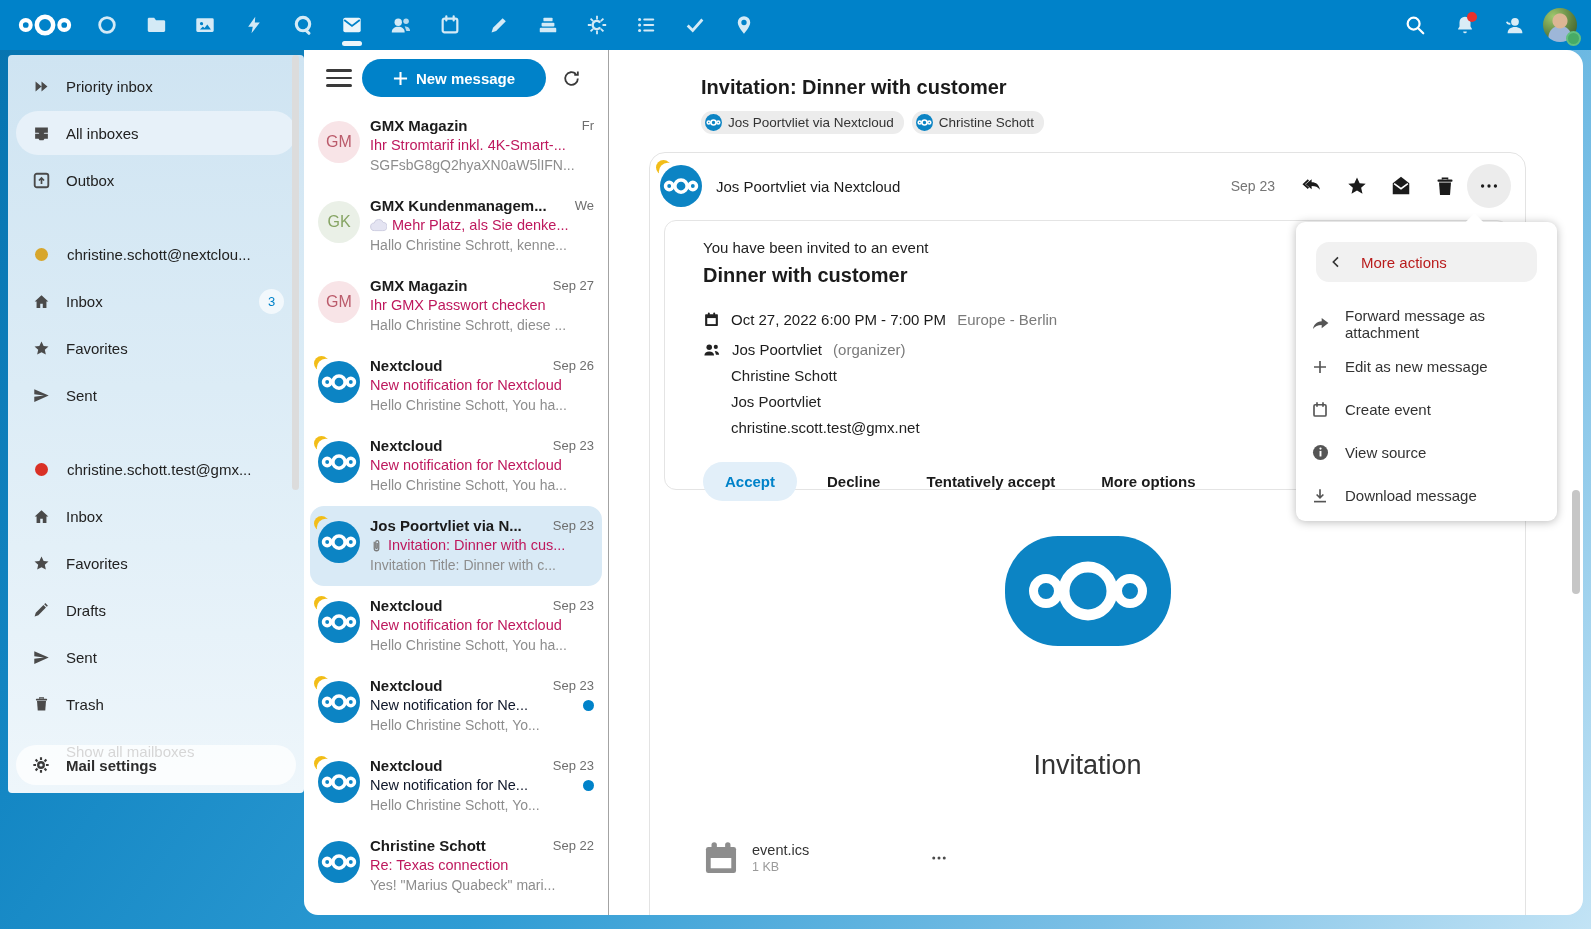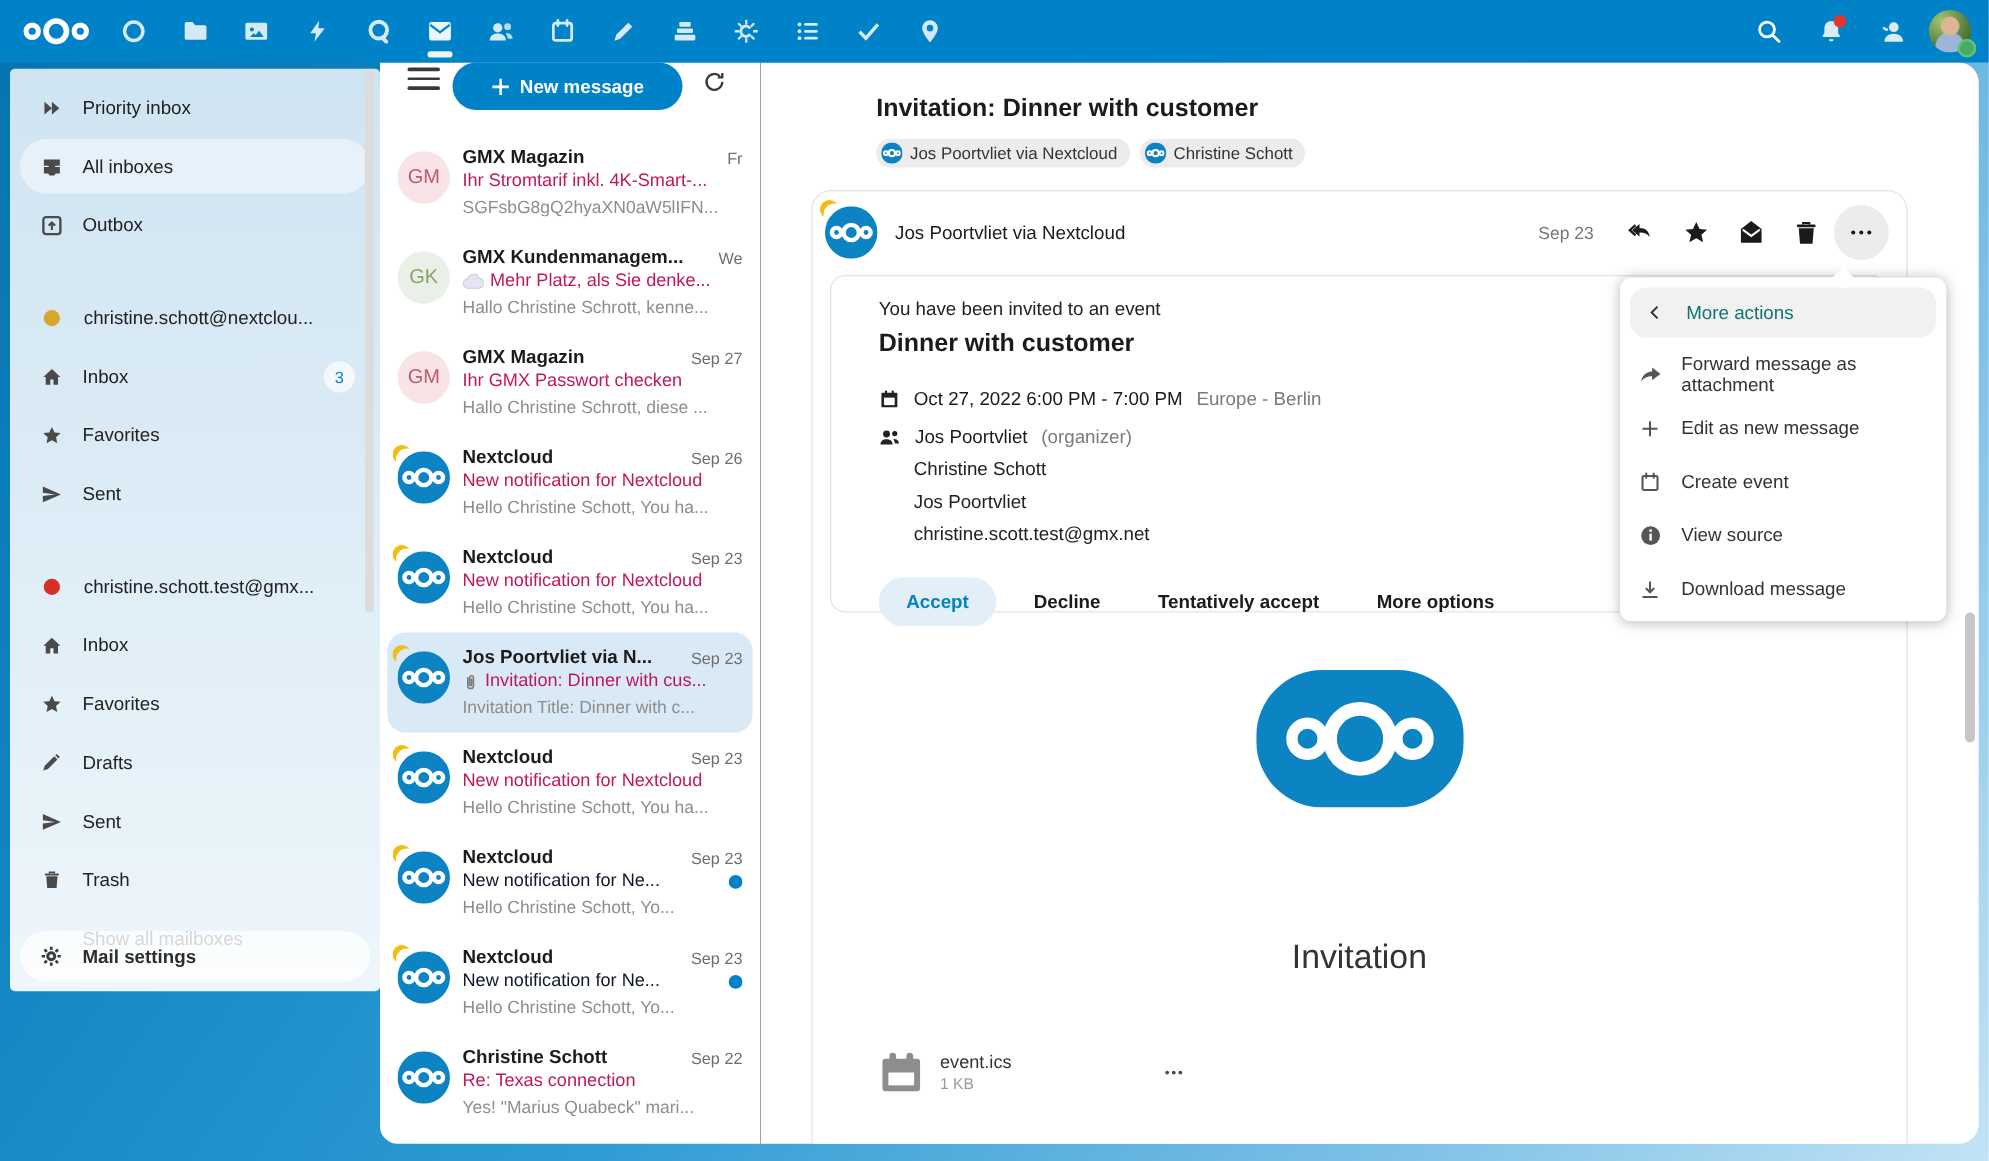--- a/index.html
+++ b/index.html
@@ -33,35 +33,35 @@
   .srow.selected{background:#e7f1f9}
   .srow .sicon{width:18px;height:18px;flex:0 0 18px;display:flex;align-items:center;justify-content:center}
   .acct-dot{width:13px;height:13px;border-radius:50%;margin:0 3px}
   .gap-top{margin-top:30px}
   .badge{margin-left:auto;min-width:25px;height:25px;border-radius:13px;background:#f2f8fc;color:#0082c9;font-size:13px;display:flex;align-items:center;justify-content:center}
   .show-all{padding-left:50px;color:#5b5b5b}
   .mail-settings{position:absolute;left:8px;right:8px;bottom:8px;height:40px;border-radius:20px;background:rgba(255,255,255,.75);
     display:flex;align-items:center;gap:16px;padding:0 16px;font-weight:bold;font-size:15px;color:#2d2d2d;cursor:pointer}
   
   .listpanel{position:absolute;left:304px;top:50px;width:304px;height:865px;background:#fff;border-bottom-left-radius:14px}
-  .list-toolbar{height:56px;display:flex;padding:0 22px;gap:10px}
+  .list-toolbar{height:56px;display:flex;align-items:center;padding:0 22px;gap:10px}
   .hamburger{width:26px;height:26px;display:flex;flex-direction:column;justify-content:center;gap:5px;cursor:pointer}
   .hamburger span{height:2.4px;background:#3a3a3a;border-radius:2px}
   .new-msg{flex:1;height:38px;border:none;border-radius:20px;background:#0082c9;color:#fff;font-weight:bold;font-size:15px;
     display:flex;align-items:center;justify-content:center;gap:8px;cursor:pointer;font-family:inherit}
   .refresh{width:30px;height:30px;display:flex;align-items:center;justify-content:center;cursor:pointer}
   .msg{display:flex;gap:10px;padding:9px 8px;margin:0 6px;border-radius:14px;cursor:pointer;height:80px}
   .msg.selected{background:#d9eaf6}
   .m-avatar{width:42px;height:42px;flex:0 0 42px;border-radius:50%;position:relative;margin-top:6px}
   .m-initials{display:flex;align-items:center;justify-content:center;font-size:16px}
   .av-gm{background:#f8e4e7;color:#bb5b6b}
   .av-gk{background:#eaf0e7;color:#86a464}
   .moonbadge{position:absolute;left:-4px;top:-5px}
   .m-body{flex:1;min-width:0;padding-top:2px}
-  .m-line1{display:flex;align-items:flex-end}
+  .m-line1{display:flex;align-items:center}
   .m-sender{font-weight:bold;font-size:15px;white-space:nowrap;overflow:hidden;text-overflow:ellipsis;flex:1}
   .m-date{font-size:13px;color:#6e6e6e;margin-left:8px;white-space:nowrap}
   .m-subj{font-size:14.5px;color:#be185d;margin-top:3px;white-space:nowrap;overflow:hidden;text-overflow:ellipsis;display:flex;align-items:center;gap:5px}
   .msg.unread .m-subj{font-weight:normal;color:#0f172a}
   .unread-dot{width:11px;height:11px;border-radius:50%;background:#0082c9;flex:0 0 11px;margin-left:4px}
   .m-prev{font-size:14px;color:#8d8d8d;margin-top:4px;white-space:nowrap;overflow:hidden;text-overflow:ellipsis}
   .list-scrollbar{position:absolute;left:292px;top:55px;width:7px;height:435px;border-radius:4px;background:#dcdcdc}
   
   .main{position:absolute;left:608px;top:50px;width:975px;height:865px;background:#fff;
     border-top-right-radius:16px;border-bottom-right-radius:16px;border-left:1px solid #a3a3a3;overflow:hidden}
@@ -89,21 +89,21 @@
   .attach-meta{width:160px}
   .attach-name{font-size:14.5px;color:#333}
   .attach-size{font-size:12.5px;color:#9a9a9a;margin-top:2px}
   .attach-more{border:none;background:transparent;cursor:pointer;padding:6px}
   .main-scrollbar{position:absolute;left:1572px;top:490px;width:8px;height:104px;border-radius:4px;background:#c6c6c6;z-index:60}
   
   .menu{position:absolute;left:1296px;top:222px;width:261px;background:#fff;border-radius:9px;
     box-shadow:0 1px 10px rgba(0,0,0,.28);z-index:70;padding-bottom:4px}
   .menu::before{content:"";position:absolute;top:-6px;left:172px;width:13px;height:13px;background:#fff;transform:rotate(45deg)}
   .menu-item{height:43px;display:flex;align-items:center;gap:15px;padding:0 14px;font-size:15px;color:#333;cursor:pointer}
-  .menu-item.highlight{background:#f1f1f1;border-radius:13px;margin:8px;height:40px;padding:0 10px;color:#0f766e}
+  .menu-item.highlight{background:#f1f1f1;border-radius:13px;margin:20px;height:40px;padding:0 10px;color:#b91c1c}
   .menu-item .micon{width:20px;height:20px;flex:0 0 20px;display:flex;align-items:center;justify-content:center}
 </style>
 </head>
 <body>
 
 <svg width="0" height="0" style="position:absolute">
     <defs>
   <mask id="moonmask">
         <rect width="16" height="16" fill="#fff"></rect>
         <circle cx="12.5" cy="12.5" r="9.5" fill="#000"></circle>

